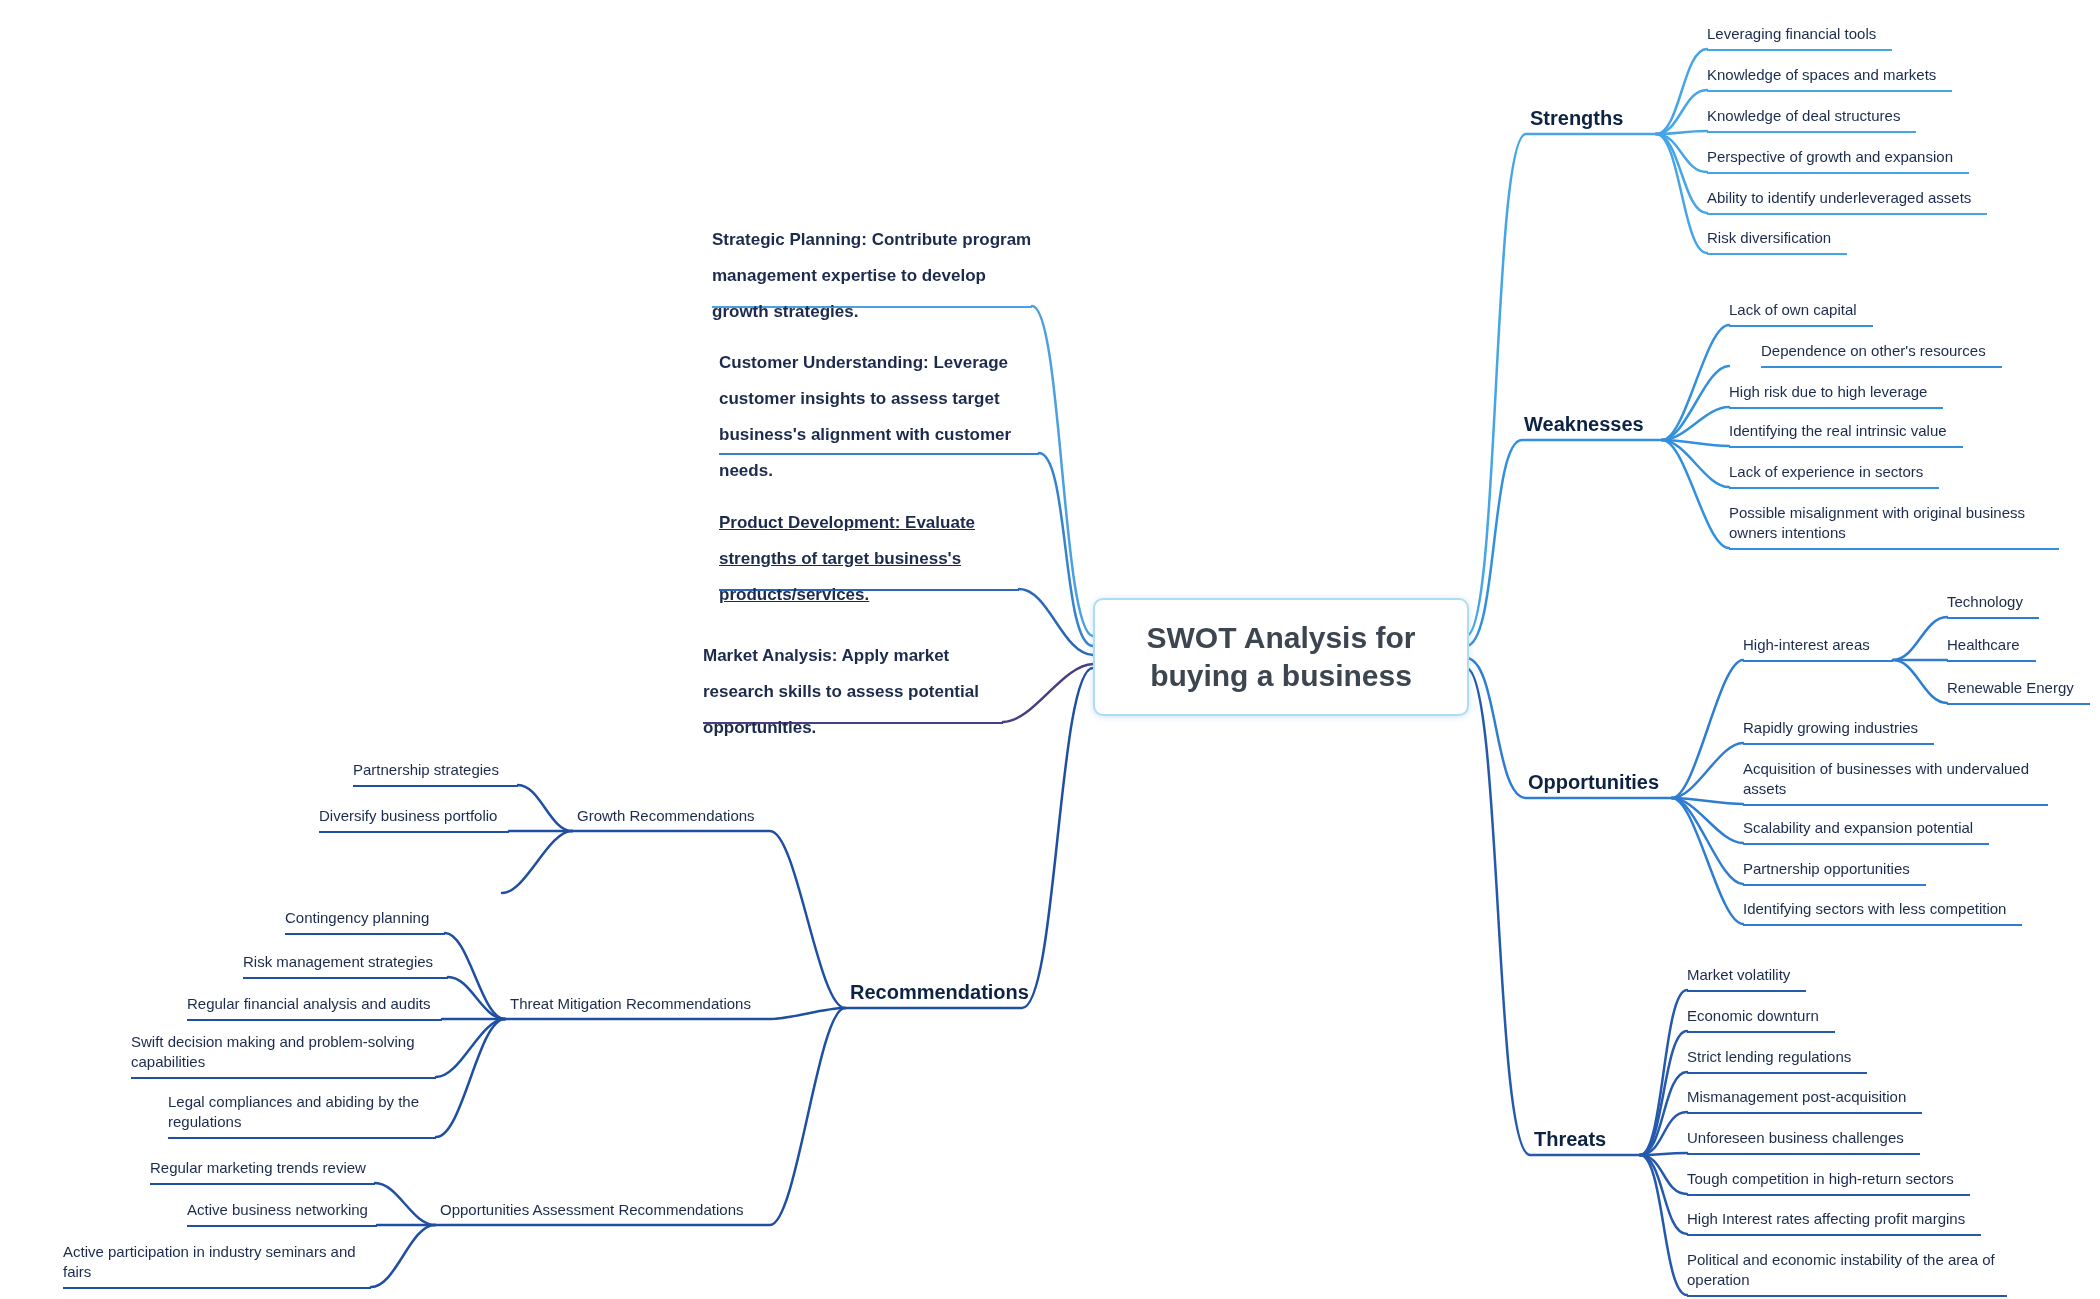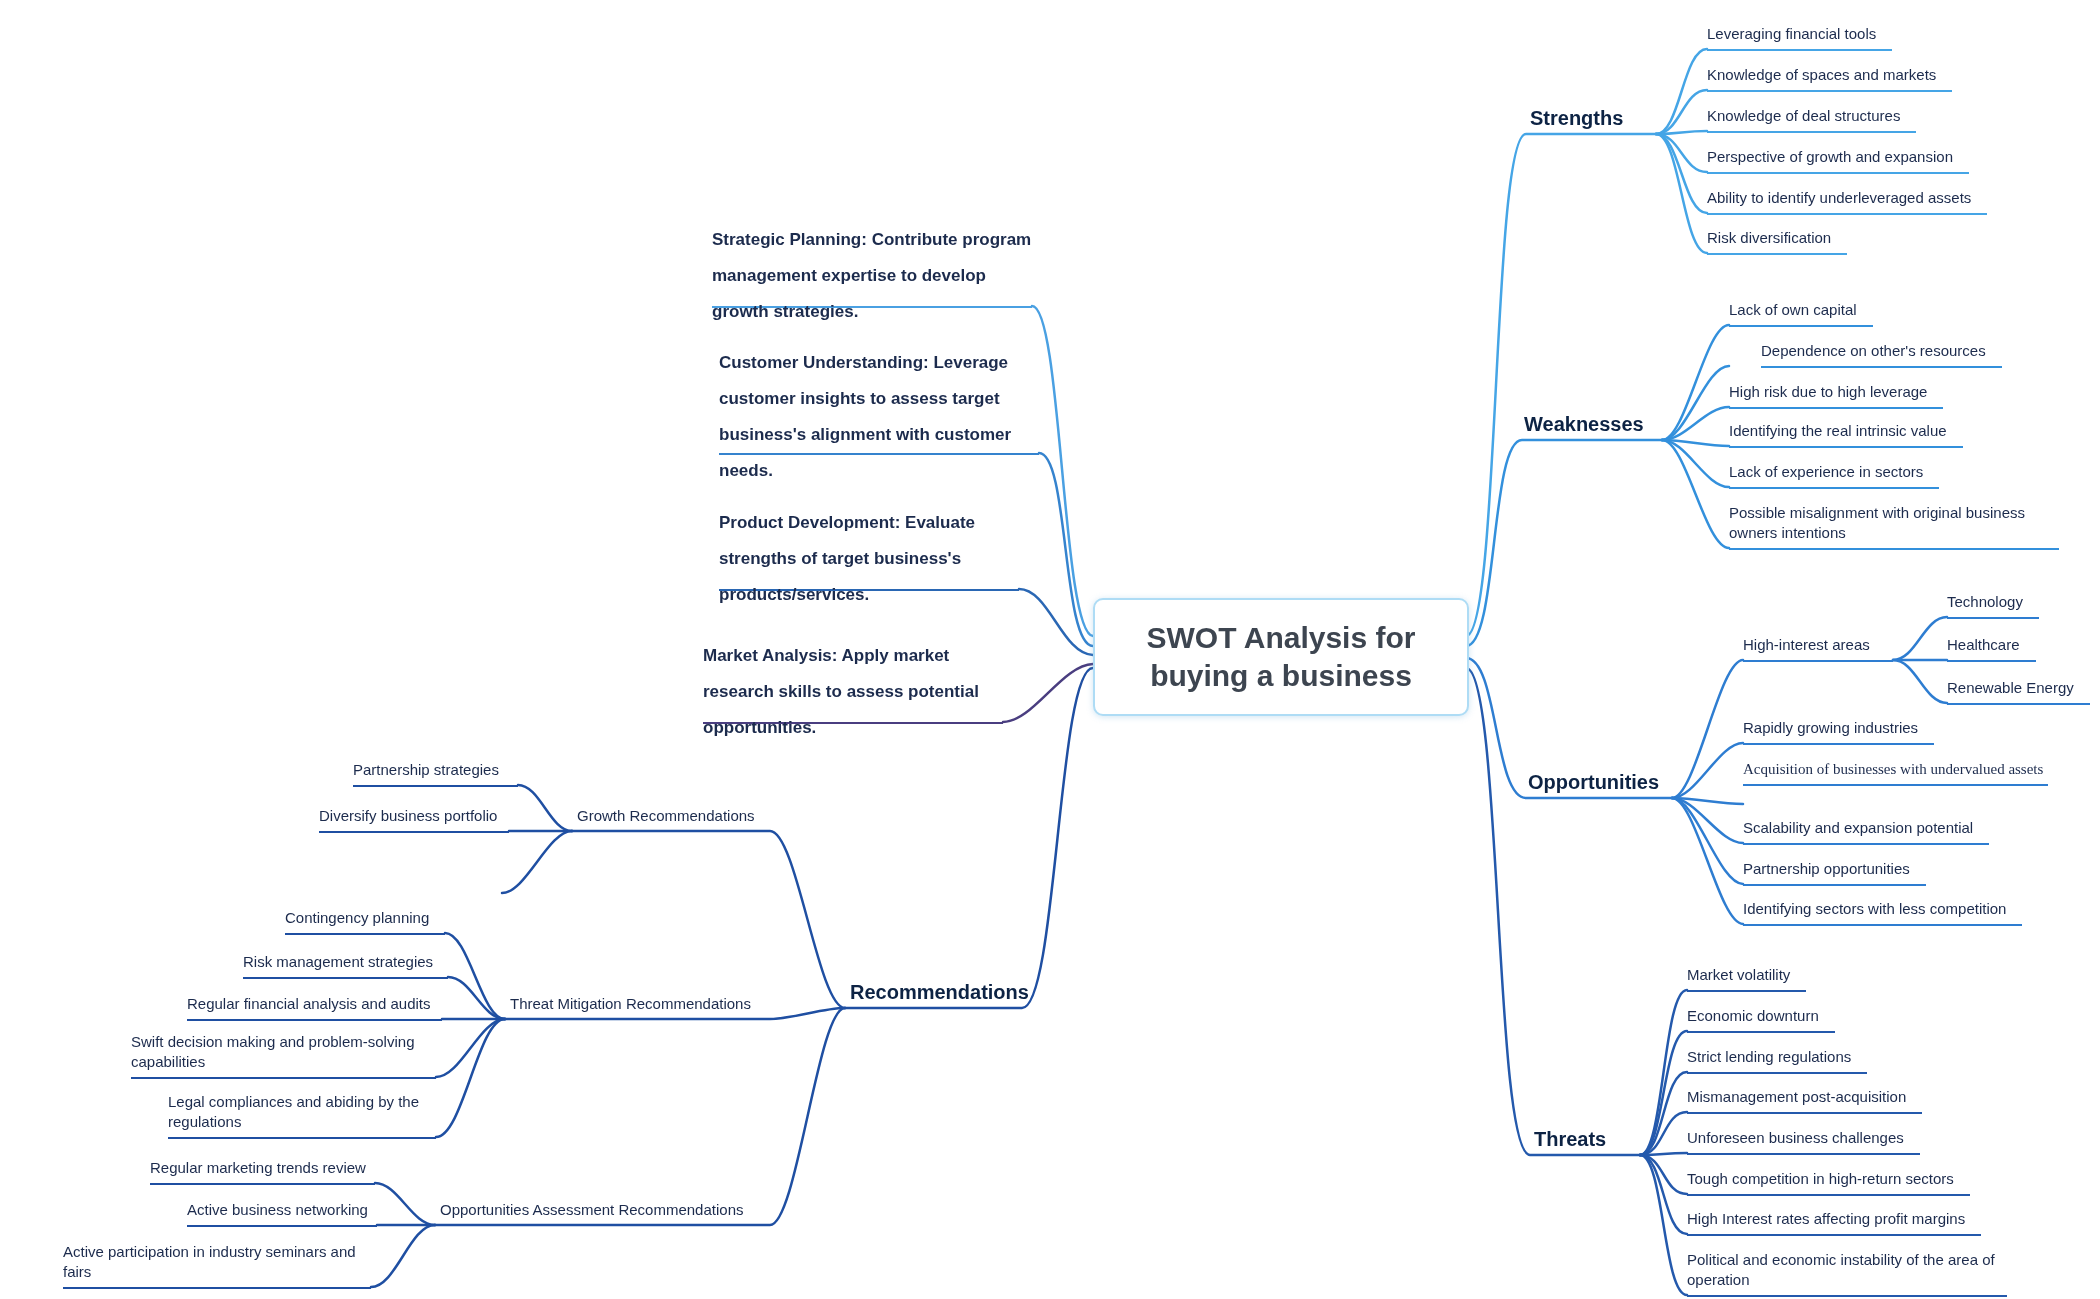--- a/index.html
+++ b/index.html
@@ -139,21 +139,21 @@
 
   <div class="leaf b-we" style="left:1729px;top:300px;">Lack of own capital</div>
   <div class="leaf b-we" style="left:1729px;top:341px;margin-left:32px;">Dependence on other's resources</div>
   <div class="leaf b-we" style="left:1729px;top:382px;">High risk due to high leverage</div>
   <div class="leaf b-we" style="left:1729px;top:421px;">Identifying the real intrinsic value</div>
   <div class="leaf b-we" style="left:1729px;top:462px;">Lack of experience in sectors</div>
   <div class="leaf b-we wrap" style="left:1729px;top:503px;width:330px;">Possible misalignment with original business owners intentions</div>
 
   <div class="leaf b-op" style="left:1743px;top:635px;width:150px;padding-right:0;">High-interest areas</div>
   <div class="leaf b-op" style="left:1743px;top:718px;">Rapidly growing industries</div>
-  <div class="leaf b-op wrap" style="left:1743px;top:759px;width:305px;font-family:Liberation Serif, serif;">Acquisition of businesses with undervalued assets</div>
+  <div class="leaf b-op wrap" style="left:1743px;top:759px;width:305px;">Acquisition of businesses with undervalued assets</div>
   <div class="leaf b-op" style="left:1743px;top:818px;">Scalability and expansion potential</div>
   <div class="leaf b-op" style="left:1743px;top:859px;">Partnership opportunities</div>
   <div class="leaf b-op" style="left:1743px;top:899px;">Identifying sectors with less competition</div>
 
   <div class="leaf b-op" style="left:1947px;top:592px;">Technology</div>
   <div class="leaf b-op" style="left:1947px;top:635px;">Healthcare</div>
   <div class="leaf b-op" style="left:1947px;top:678px;">Renewable Energy</div>
 
   <div class="leaf b-th" style="left:1687px;top:965px;">Market volatility</div>
   <div class="leaf b-th" style="left:1687px;top:1006px;">Economic downturn</div>
@@ -176,16 +176,16 @@
   <div class="leaf b-re" style="left:187px;top:994px;width:255px;padding-right:0;">Regular financial analysis and audits</div>
   <div class="leaf b-re wrap" style="left:131px;top:1032px;width:305px;">Swift decision making and problem-solving capabilities</div>
   <div class="leaf b-re wrap" style="left:168px;top:1092px;width:268px;">Legal compliances and abiding by the regulations</div>
 
   <div class="leaf b-re" style="left:150px;top:1158px;width:225px;padding-right:0;">Regular marketing trends review</div>
   <div class="leaf b-re" style="left:187px;top:1200px;width:190px;padding-right:0;">Active business networking</div>
   <div class="leaf b-re wrap" style="left:63px;top:1242px;width:308px;">Active participation in industry seminars and fairs</div>
 
   <div class="note" style="left:712px;top:222px;width:320px;height:84px;border-color:#4AA0E2;">Strategic Planning: Contribute program management expertise to develop growth strategies.</div>
   <div class="note" style="left:719px;top:345px;width:320px;height:108px;border-color:#3583CE;">Customer Understanding: Leverage customer insights to assess target business's alignment with customer needs.</div>
-  <div class="note" style="left:719px;top:505px;width:300px;height:84px;border-color:#2A67B4;">Product Development: Evaluate strengths of target business's products/services.</div>
+  <div class="note" style="left:719px;top:505px;width:300px;height:84px;border-color:#2A67B4;text-decoration:underline;">Product Development: Evaluate strengths of target business's products/services.</div>
   <div class="note" style="left:703px;top:638px;width:300px;height:84px;border-color:#4A3E80;">Market Analysis: Apply market research skills to assess potential opportunities.</div>
 
 </div>
 
 </body></html>

